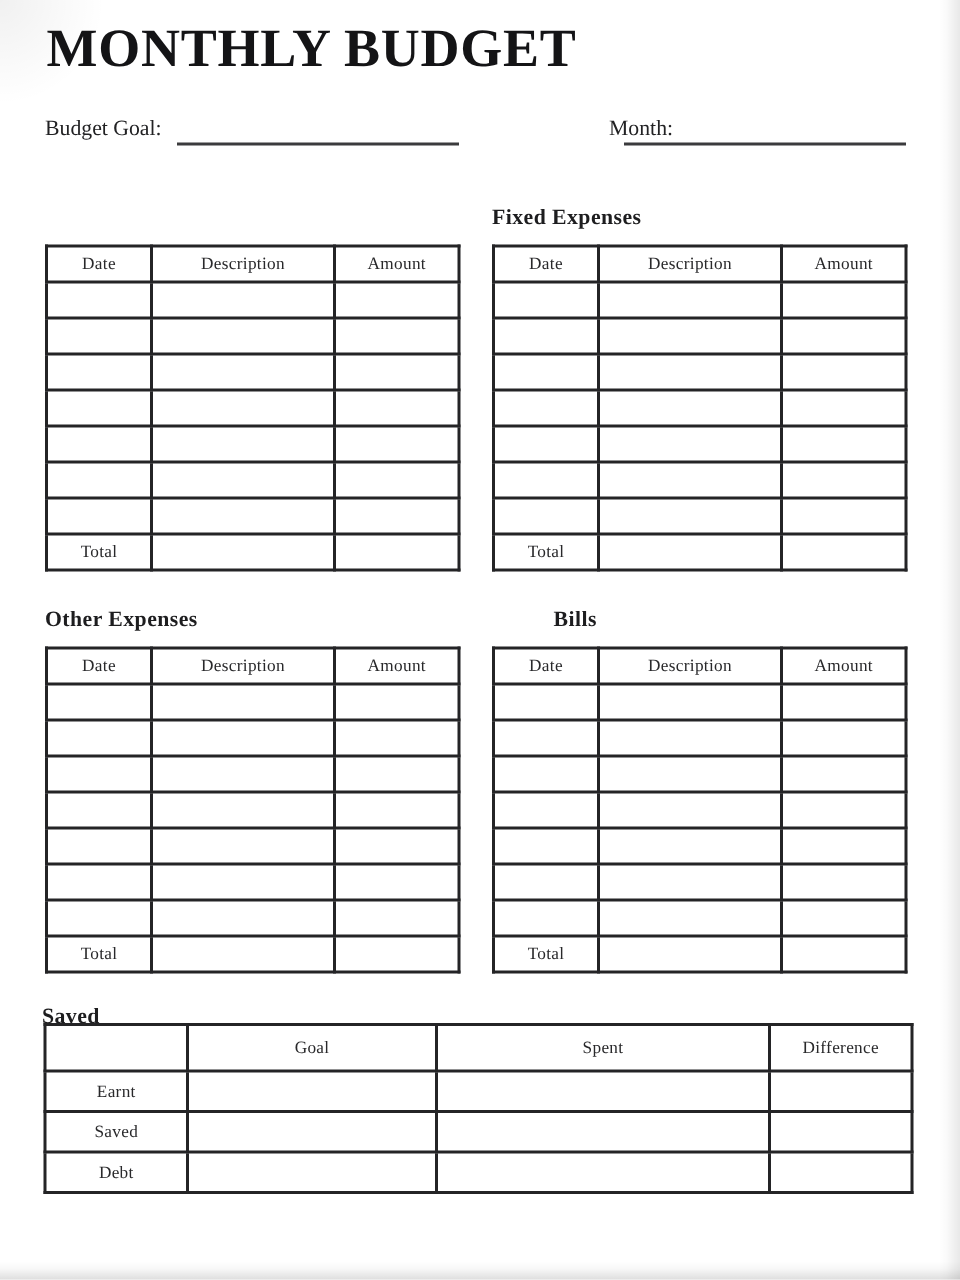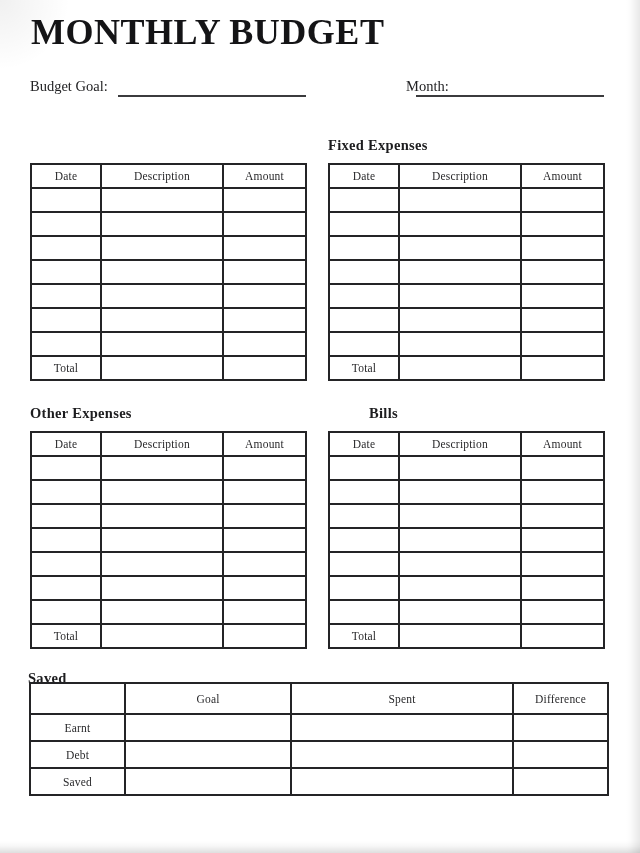--- a/index.html
+++ b/index.html
@@ -371,27 +371,27 @@
       </tr>
     </thead>
     <tbody>
       <tr>
         <td>Earnt</td>
         <td></td>
         <td></td>
         <td></td>
       </tr>
       <tr>
+        <td>Saved</td>
+        <td></td>
+        <td></td>
+        <td></td>
+      </tr>
+      <tr>
         <td>Debt</td>
         <td></td>
         <td></td>
         <td></td>
       </tr>
-      <tr>
-        <td>Saved</td>
-        <td></td>
-        <td></td>
-        <td></td>
-      </tr>
     </tbody>
   </table>
 
 </div>
 
 </body></html>

